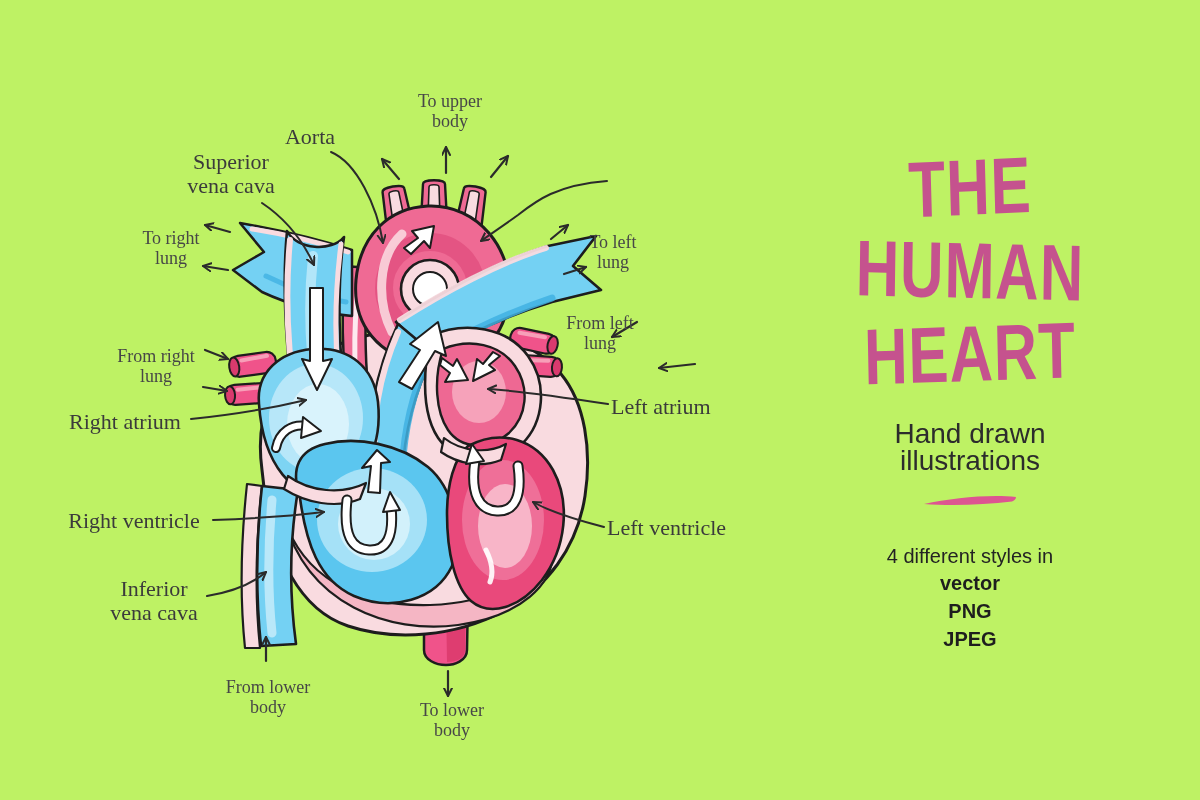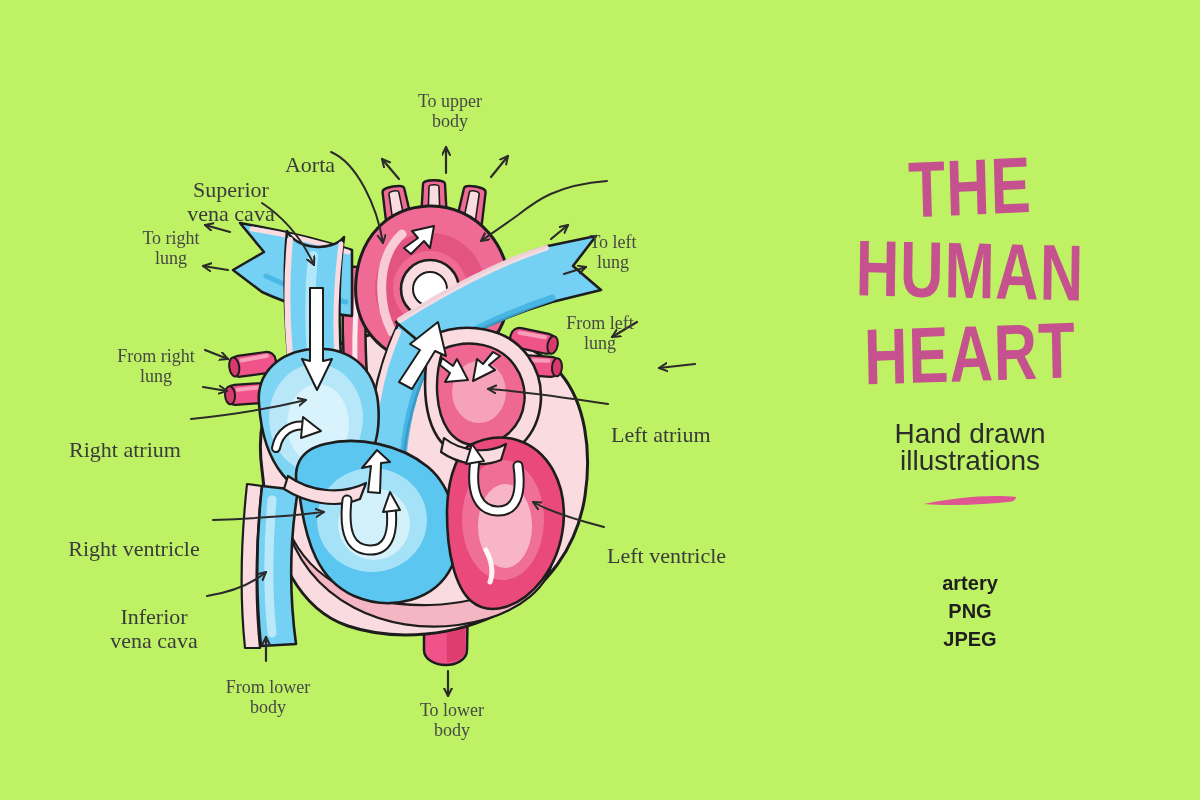--- a/index.html
+++ b/index.html
@@ -1,21 +1,21 @@
 <!DOCTYPE html>
 <html><head>
 <meta charset="utf-8">
 <style>
   html,body{margin:0;padding:0;background:#ffffff;}
   .stage{position:relative;width:1200px;height:800px;background:#bef264;overflow:hidden;
          font-family:"Liberation Sans",sans-serif;}
   #heart-svg{position:absolute;left:0;top:0;}
   #heart-svg path,#heart-svg rect,#heart-svg ellipse,#heart-svg circle{stroke-linejoin:round;stroke-linecap:round;}
   .lbl{position:absolute;font-family:"Liberation Serif",serif;color:#3b3b3b;text-align:center;}
-  .lg{font-size:22px;line-height:24px;margin-top:28px;}
+  .lg{font-size:22px;line-height:24px;}
   .sm{font-size:18px;line-height:20px;color:#474747;}
   .left-align{text-align:left;}
   .nowrap{white-space:nowrap;}
   .panel{position:absolute;left:836px;top:0;width:268px;height:800px;text-align:center;}
   .title{position:absolute;top:146px;left:0;right:0;color:#c5528e;font-weight:bold;
          font-size:60px;line-height:63px;letter-spacing:1px;transform:scaleY(1.32);transform-origin:50% 0;}
   .title-line{white-space:nowrap;}
   .t1{transform:rotate(-2deg);}
   .t2{transform:rotate(1deg);}
   .t3{transform:rotate(-1.5deg);}
@@ -229,18 +229,19 @@
   <div class="panel">
     <div class="title">
       <div class="title-line t1">THE</div>
       <div class="title-line t2">HUMAN</div>
       <div class="title-line t3">HEART</div>
     </div>
     <div class="subtitle">Hand drawn illustrations</div>
     <svg class="brush" width="96" height="16" viewBox="0 0 96 16">
       <path d="M2,12 C30,6 68,2 94,5 C94,7 92,9 90,9.5 C62,13 28,14 2,12 Z" fill="#dd5591"></path>
     </svg>
-    <div class="fmt f0">artery</div>
+    <div class="styles-intro">4 different styles in</div>
+    <div class="fmt f0">vector</div>
     <div class="fmt f1">PNG</div>
     <div class="fmt f2">JPEG</div>
   </div>
 
 </div>
 
 </body></html>

